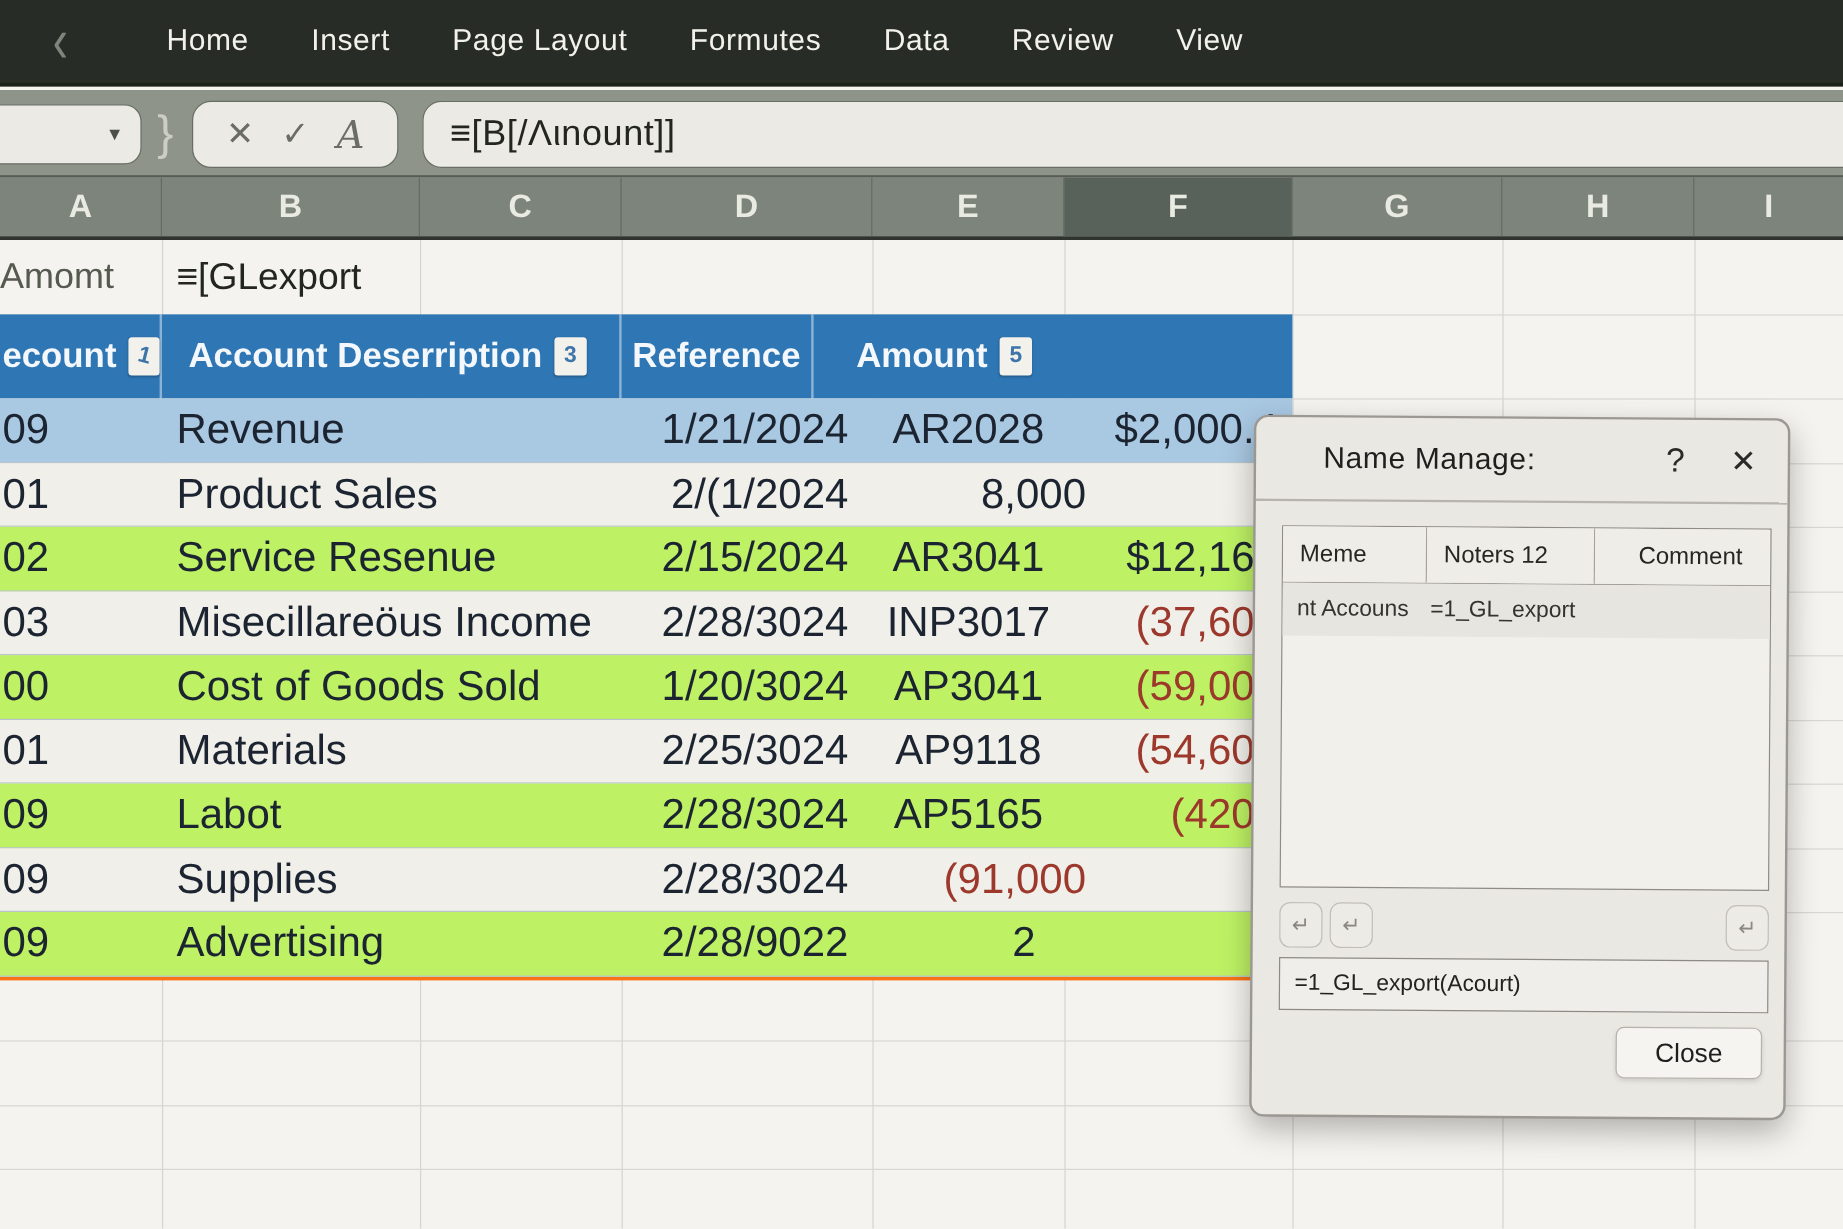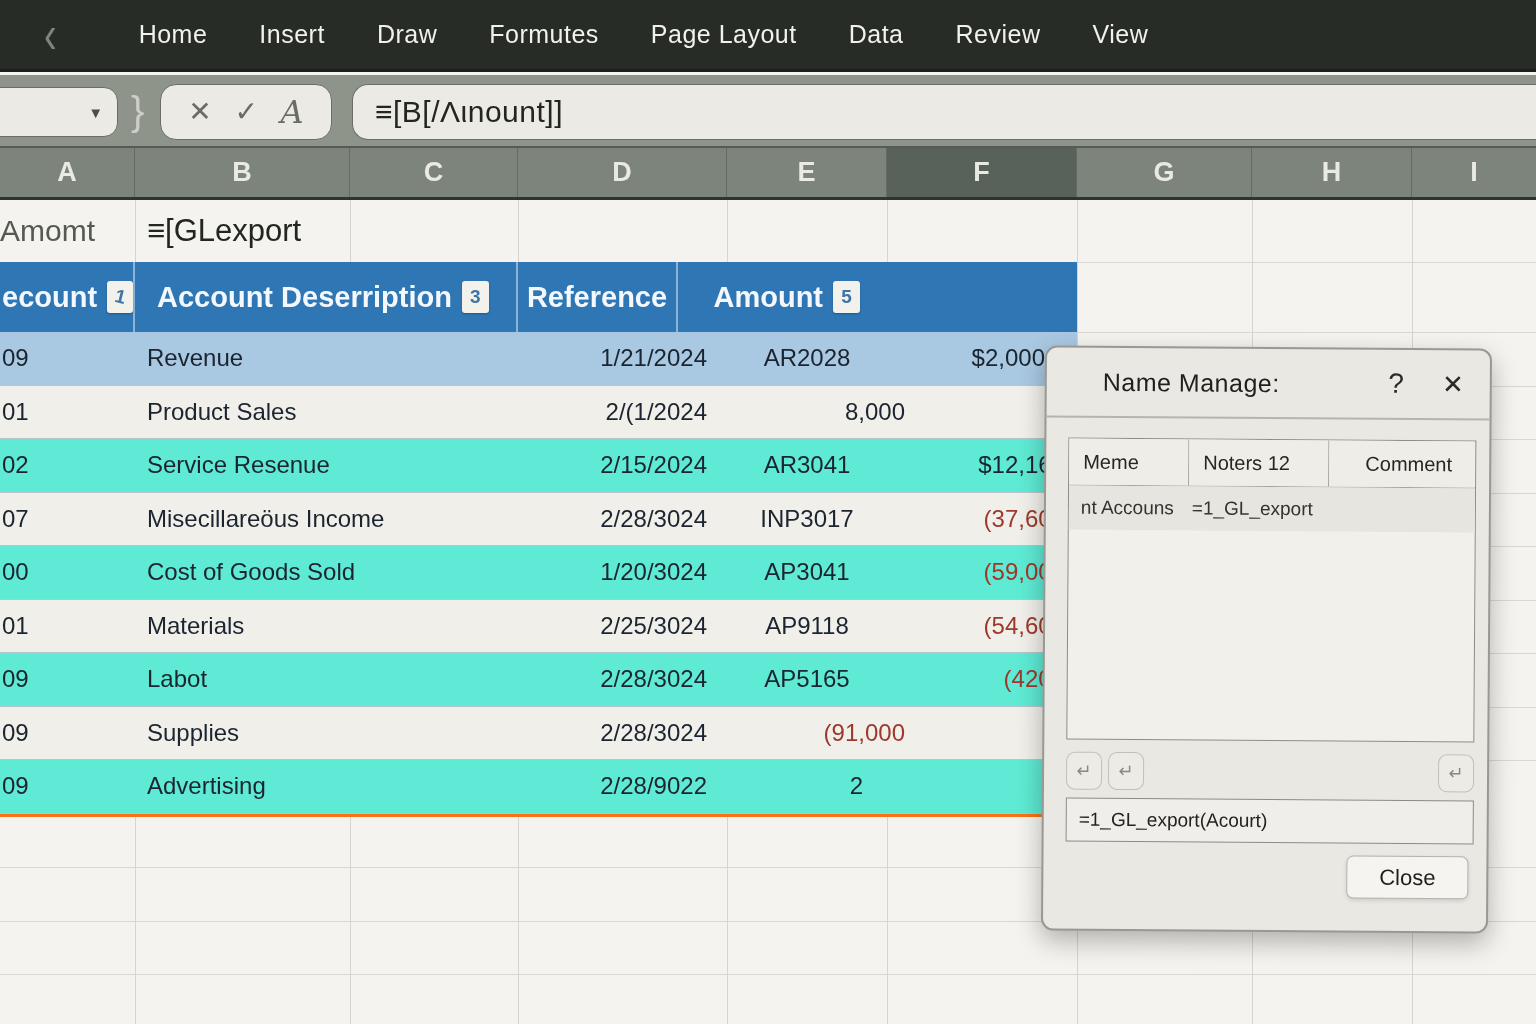--- a/index.html
+++ b/index.html
@@ -73,25 +73,25 @@
   .th.desc    { width:383px; padding-left:22px; }
   .th.date    { width:209px; justify-content:center; }
   .th.ref     { width:160px; justify-content:center; }
   .th.amount  { width:190px; justify-content:flex-end; padding-right:8px; border-right:none; }
   .badge { display:inline-flex; align-items:center; justify-content:center;
            width:27px; height:32px; background:#f2f1ec; border-radius:3px;
            color:#3f74a8; font-size:19px; font-weight:700; margin-left:10px;
            box-shadow:0 1px 2px rgba(0,0,0,.25); }
   .badge.b1 span { display:block; transform:rotate(14deg); }
 
-  .trow { display:flex; height:53.5px; align-items:center; background:#5eead4;
+  .trow { display:flex; height:53.5px; align-items:center; background:#bef264;
           border-bottom:1px solid #b9c4cc; }
   .trow.white { background:#f0efe9; }
   .trow.first { background:#a9c8e2; }
-  .td { color:#1b2430; font-size:24px; height:100%; display:flex; align-items:center; }
+  .td { color:#1b2430; font-size:35px; height:100%; display:flex; align-items:center; }
   .td.account { width:135px; padding-left:2px; }
   .td.desc    { width:383px; padding-left:12px; }
   .td.date    { width:209px; justify-content:flex-end; padding-right:20px; }
   .td.ref     { width:160px; justify-content:center; }
   .td.ref.right { justify-content:flex-end; padding-right:24px; }
   .td.amount  { width:190px; justify-content:flex-end; padding-right:12px; }
   .td.amount.neg { color:#9c392c; }
 
   
   .dialog { position:absolute; left:1043px; top:147px; width:447px; height:585px;
@@ -132,23 +132,22 @@
 </head>
 <body>
 
 <div id="app">
 
   <div class="ribbon">
     <span class="back-chevron">‹</span>
     <div class="ribbon-tabs">
       <span class="ribbon-tab">Home</span>
       <span class="ribbon-tab">Insert</span>
-      <span class="ribbon-tab">Draw</span>
+      <span class="ribbon-tab">Page Layout</span>
       <span class="ribbon-tab">Formutes</span>
-      <span class="ribbon-tab">Page Layout</span>
       <span class="ribbon-tab">Data</span>
       <span class="ribbon-tab">Review</span>
       <span class="ribbon-tab">View</span>
     </div>
   </div>
 
   <div class="fstrip">
     <div class="name-box">
       <span></span>
       <span class="nb-arrow">▼</span>
@@ -245,21 +244,21 @@
         <div class="td amount">8,000</div>
       </div>
       <div class="trow">
         <div class="td account">02</div>
         <div class="td desc">Service Resenue</div>
         <div class="td date">2/15/2024</div>
         <div class="td ref">AR3041</div>
         <div class="td amount">$12,160</div>
       </div>
       <div class="trow white">
-        <div class="td account">07</div>
+        <div class="td account">03</div>
         <div class="td desc">Misecillareöus Income</div>
         <div class="td date">2/28/3024</div>
         <div class="td ref">INP3017</div>
         <div class="td amount neg">(37,600</div>
       </div>
       <div class="trow">
         <div class="td account">00</div>
         <div class="td desc">Cost of Goods Sold</div>
         <div class="td date">1/20/3024</div>
         <div class="td ref">AP3041</div>

